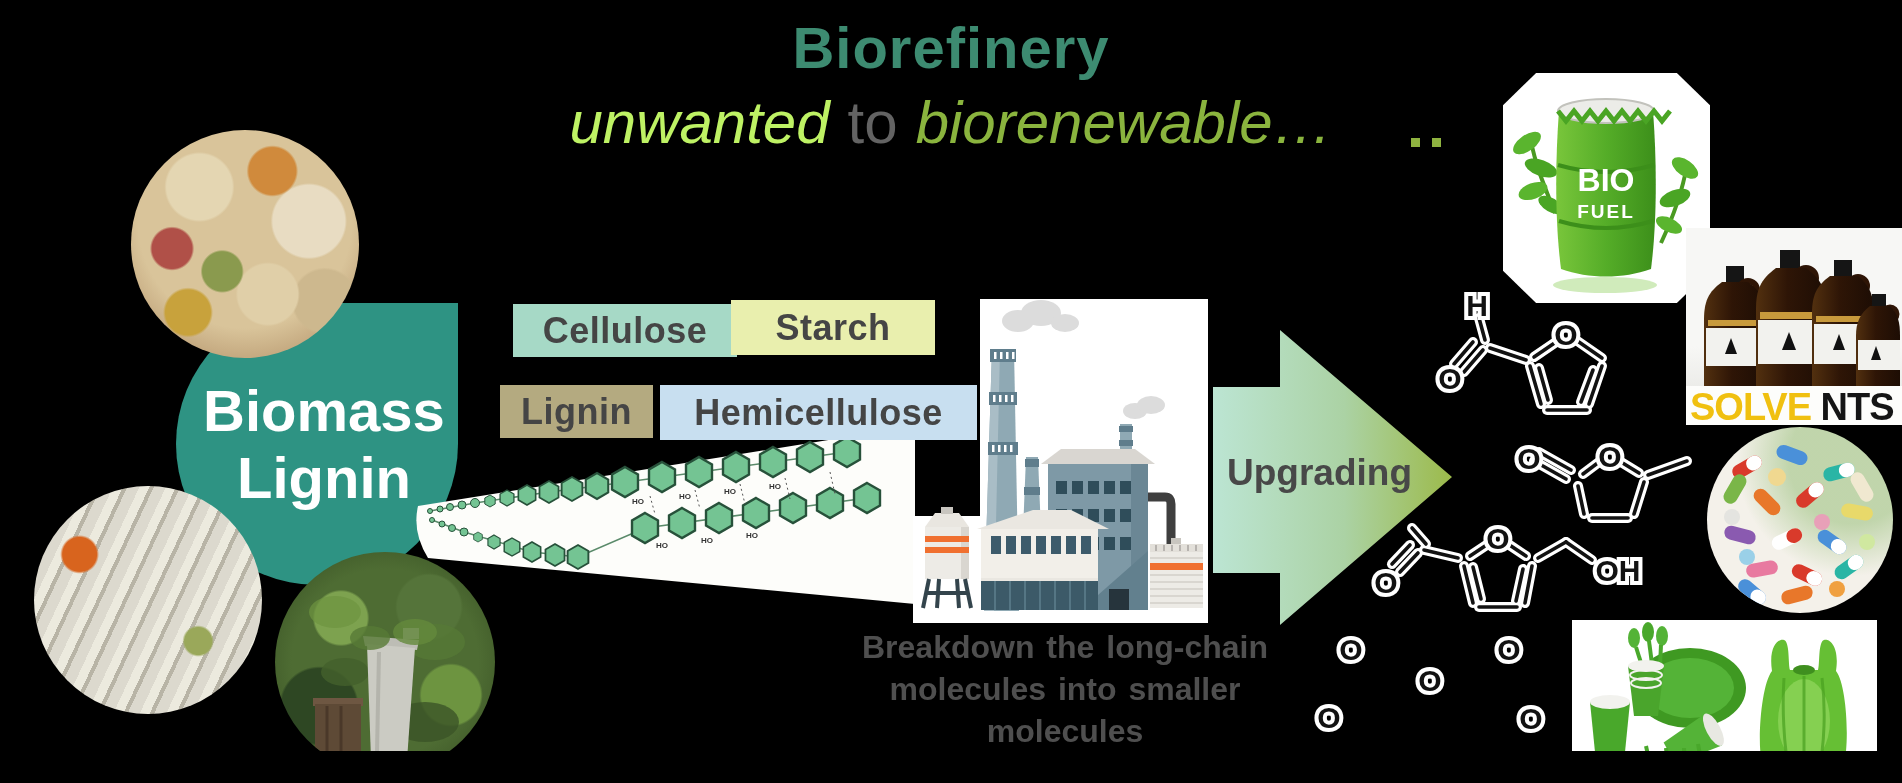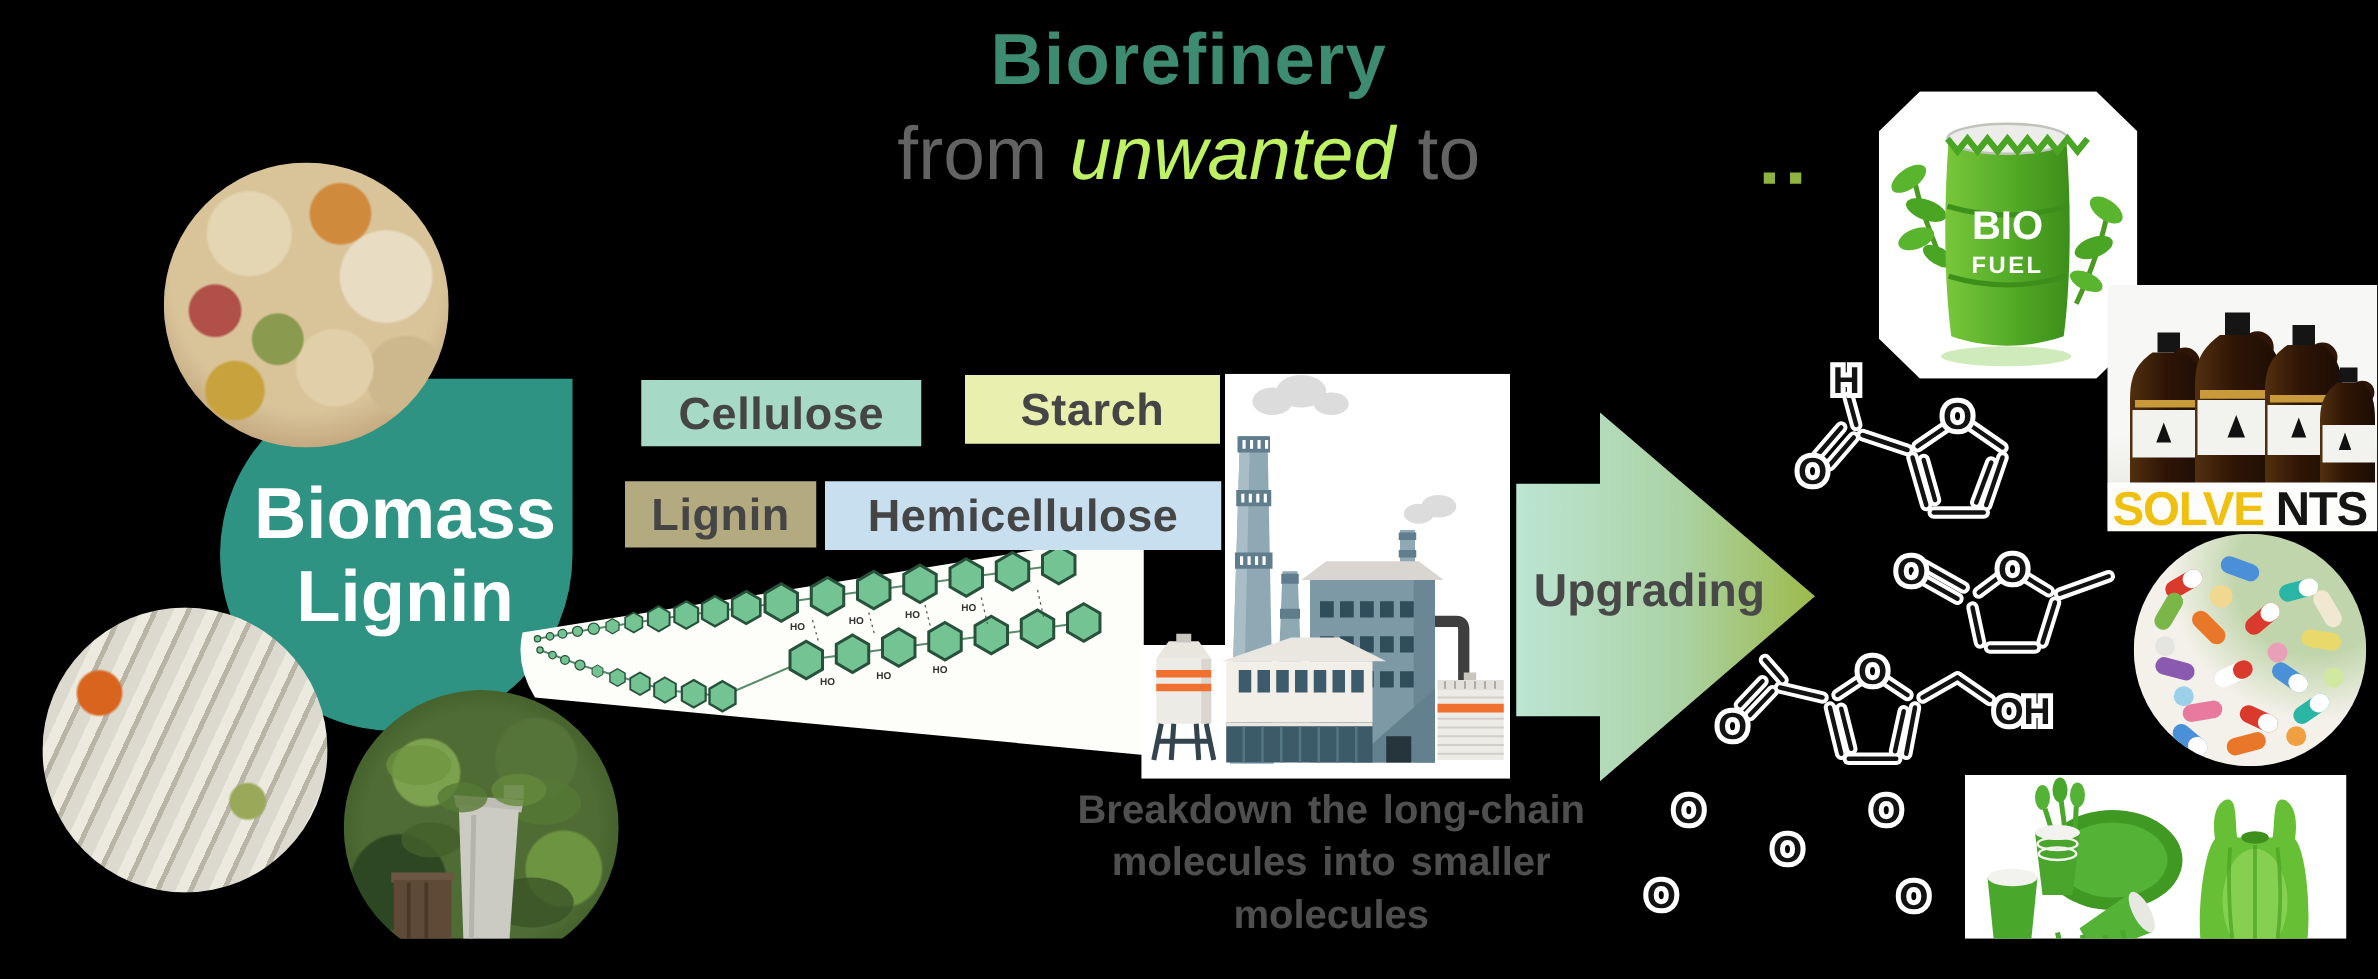--- a/index.html
+++ b/index.html
@@ -48,21 +48,21 @@
   
   .blob{left:176px;top:303px;width:282px;height:282px;background:#2e9383;
         border-radius:141px 0 141px 141px;z-index:2;display:flex;flex-direction:column;
         align-items:center;justify-content:center;}
   .blob span{color:#fff;font-weight:bold;font-size:58px;line-height:67px;margin-left:14px;}
 
   
   .lbl{display:flex;align-items:center;justify-content:center;font-weight:bold;
        font-size:36px;color:#454545;z-index:5;letter-spacing:.5px;}
   .lbl-cellulose{left:513px;top:304px;width:224px;height:53px;background:#a6d9c6;}
-  .lbl-starch{left:772px;top:300px;width:204px;height:55px;background:#e9efae;}
+  .lbl-starch{left:731px;top:300px;width:204px;height:55px;background:#e9efae;}
   .lbl-lignin{left:500px;top:385px;width:153px;height:53px;background:#b4aa80;}
   .lbl-hemicellulose{left:660px;top:385px;width:317px;height:55px;background:#c8dff0;}
 
   
   .band{left:400px;top:408px;z-index:4;}
   .factory{left:913px;top:299px;z-index:5;}
   .arrowbox{left:1208px;top:325px;z-index:2;}
   .upgrading{left:1212px;top:452px;width:215px;text-align:center;font-size:37px;
              font-weight:bold;color:#484848;z-index:6;}
   .breakdown{left:830px;top:626px;width:470px;text-align:center;font-weight:bold;
@@ -90,23 +90,23 @@
 
   .svgfill{display:block;}
 </style>
 </head>
 <body>
 
 <div class="canvas">
 
   <div class="abs title1">Biorefinery</div>
   <div class="abs title2">
-    <span>from</span>
     <span class="it-blue">unwanted</span>
     <span>to</span>
+    <span class="it-green">biorenewable…</span>
   </div>
 
   <div class="abs blob">
     <span>Biomass</span>
     <span>Lignin</span>
   </div>
   <div class="abs circle food"></div>
   <div class="abs circle paper"></div>
   <div class="abs circle garden">
     <svg class="svgfill" width="220" height="220" viewBox="0 0 220 220">

